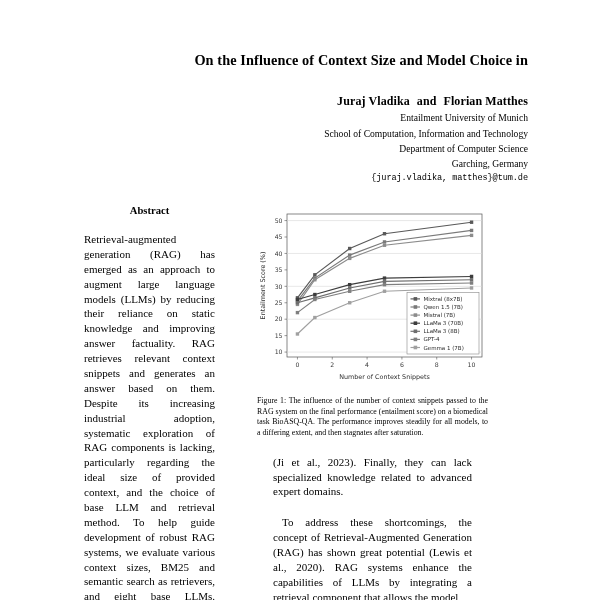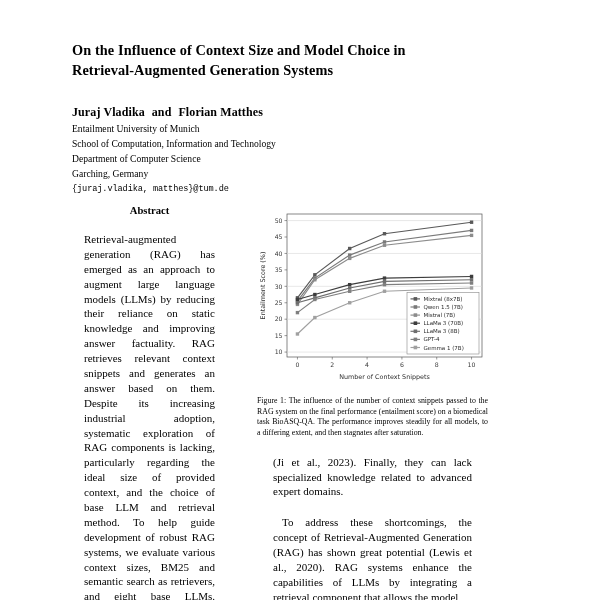--- a/index.html
+++ b/index.html
@@ -18,22 +18,22 @@
     position: relative;
     width: 600px;
     height: 600px;
     background: #ffffff;
     box-sizing: border-box;
     padding: 0;
   }
 
   
   .title-block {
-    padding: 40px 72px 0 72px;
-    text-align: left;
+    padding: 50px 72px 0 72px;
+    text-align: right;
   }
   .paper-title {
     font-size: 14.3px;
     font-weight: bold;
     line-height: 1.42;
     letter-spacing: 0.1px;
     margin: 0;
   }
   .authors {
     margin-top: 24px;
@@ -134,21 +134,20 @@
   }
 </style>
 </head>
 <body>
 
 <div class="page">
 
   <div class="title-block">
     <h1 class="paper-title">
       <span>On the Influence of Context Size and Model Choice in</span><br>
-      <span>Retrieval-Augmented Generation Systems</span>
     </h1>
     <div class="authors">
       <span>Juraj Vladika</span><span class="author-sep"></span><span>and</span><span class="author-sep"></span><span>Florian Matthes</span>
     </div>
     <div class="affil">Entailment University of Munich</div>
     <div class="affil">School of Computation, Information and Technology</div>
     <div class="affil">Department of Computer Science</div>
     <div class="affil">Garching, Germany</div>
     <div class="email">{juraj.vladika, matthes}@tum.de</div>
   </div>

